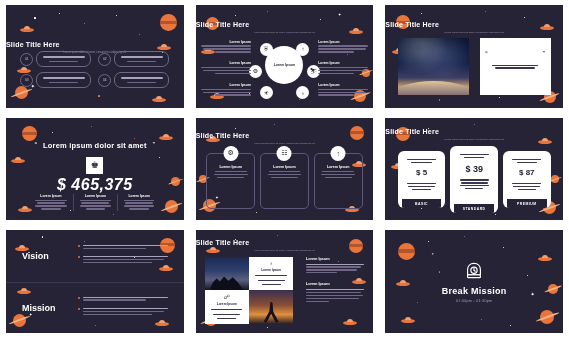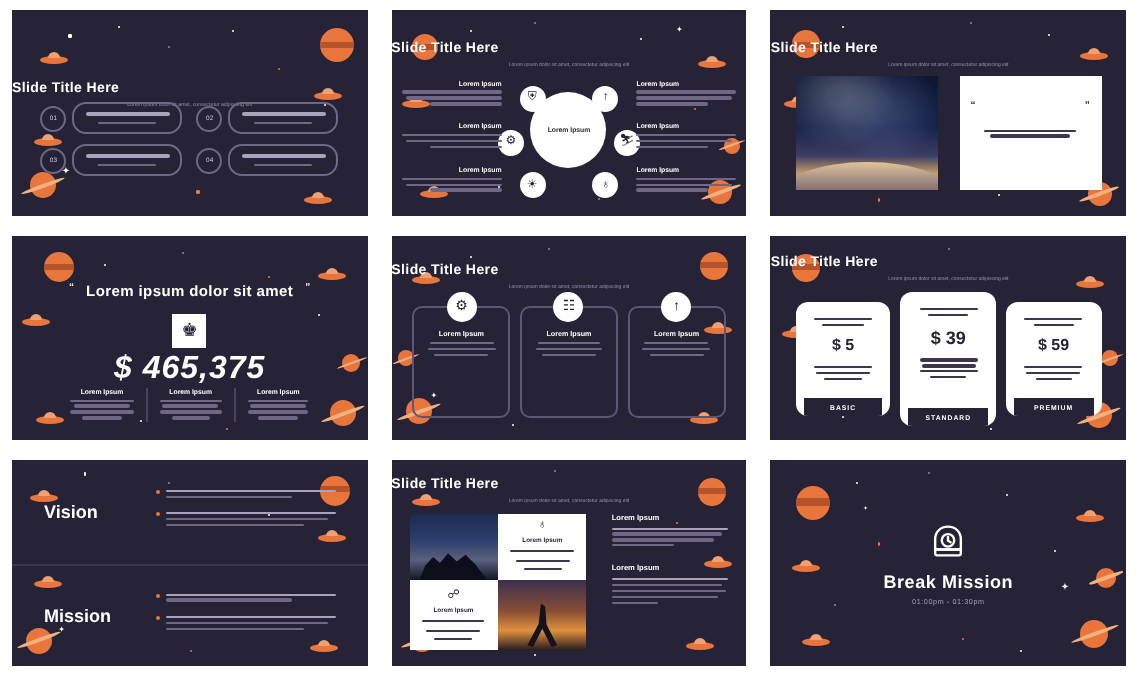--- a/index.html
+++ b/index.html
@@ -581,21 +581,21 @@
               <div class="lorem-bar dark" style="width:100%;"></div>
               <div class="lorem-bar dark" style="width:62%;"></div>
             </div>
             <div class="tier">STANDARD</div>
           </div>
           <div class="price-card">
             <div style="width:74%;">
               <div class="lorem-bar dark" style="width:100%;"></div>
               <div class="lorem-bar dark" style="width:70%;"></div>
             </div>
-            <div class="amt" style="font-size:8px;">$ 59</div>
+            <div class="amt" style="font-size:8px;">$ 87</div>
             <div style="width:74%;">
               <div class="lorem-bar dark" style="width:100%;"></div>
               <div class="lorem-bar dark" style="width:92%;"></div>
               <div class="lorem-bar dark" style="width:62%;"></div>
             </div>
             <div class="tier">PREMIUM</div>
           </div>
         </div>
       </div>
     </div>

